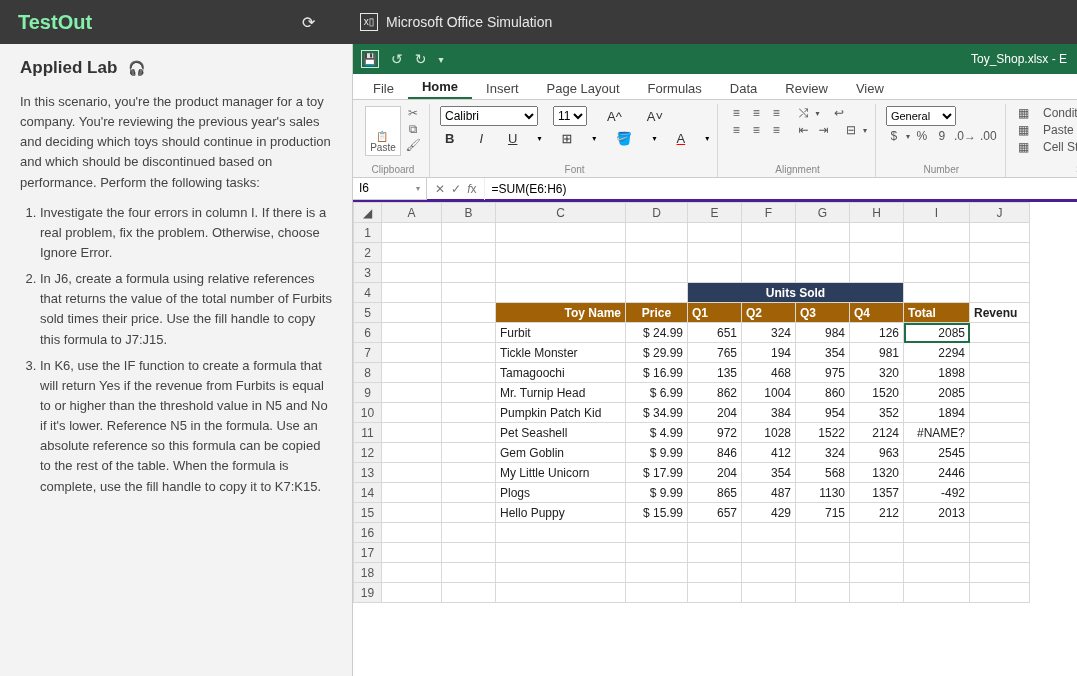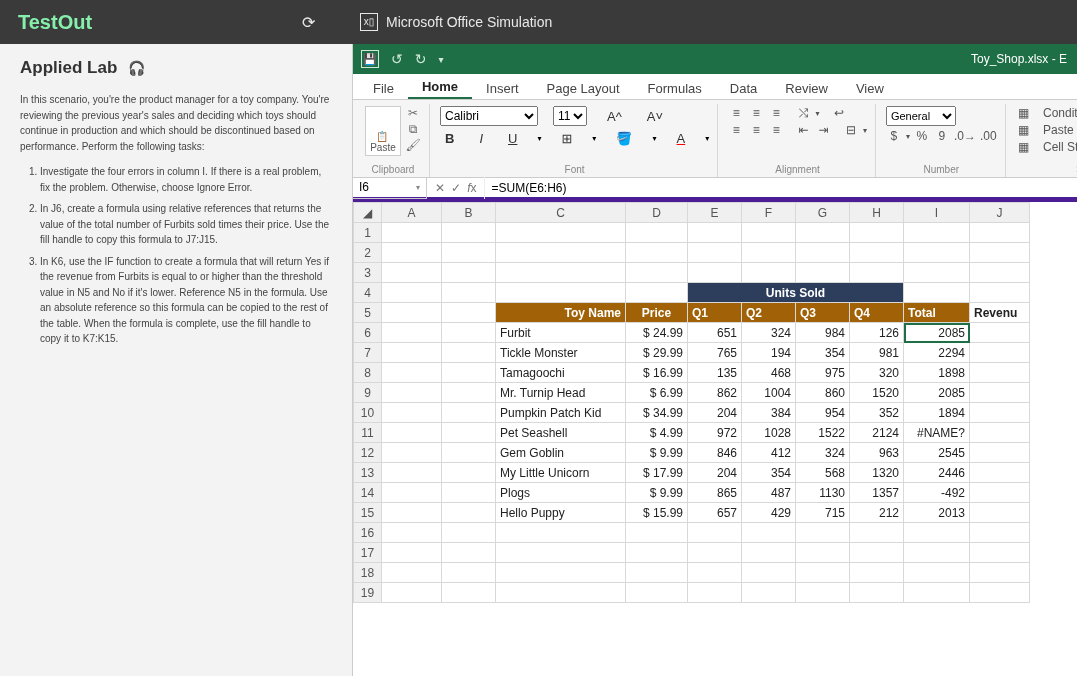--- a/index.html
+++ b/index.html
@@ -9,21 +9,21 @@
 .brand { font-size: 20px; font-weight: bold; color: #86efac; margin-right: 210px; }
 .refresh-icon { color: #e8e8e8; font-size: 16px; }
 .sim-label { position: absolute; left: 360px; display: flex; align-items: center; gap: 8px; color: #e8e8e8; font-size: 14px; }
 .sim-icon { display:inline-block; width:18px; height:18px; border:1px solid #e8e8e8; color:#e8e8e8; font-size:10px; text-align:center; line-height:16px;}
 
 .main { display: flex; height: calc(676px - 44px); }
 
 .sidebar { width: 353px; background: #f3f3f3; padding: 14px 18px 10px 20px; border-right: 1px solid #ccc; }
 .sidebar h2 { font-size: 17px; font-weight: 600; color: #333; margin-bottom: 14px; }
 .sidebar h2 .hp { font-size: 14px; margin-left: 6px; color:#666;}
-.sidebar p, .sidebar li { font-size: 10px; color: #444; line-height: 1.55; }
+.sidebar p, .sidebar li { font-size: 13px; color: #444; line-height: 1.55; }
 .sidebar ol { margin: 10px 0 0 20px; }
 .sidebar ol li { margin-bottom: 6px; }
 
 .excel { flex: 1; background: #fff; display: flex; flex-direction: column; overflow:hidden;}
 .titlebar { background: #1e6f46; color: #fff; height: 30px; display: flex; align-items: center; padding: 0 8px; position:relative;}
 .titlebar .qat { display: flex; gap: 12px; align-items:center; font-size:14px; color:#d0e8da;}
 .titlebar .qat .save{ width:18px;height:18px; border:1px solid #d0e8da; display:flex;align-items:center;justify-content:center;font-size:11px;}
 .titlebar .fname { position:absolute; right:10px; font-size:12px; color:#fff;}
 
 .tabs { background:#fff; border-bottom:1px solid #ccc; display:flex; align-items:flex-end; height:26px; padding-left:6px; gap:0;}
@@ -41,21 +41,21 @@
 .fontgrp select.sz{ width:34px; height:20px; font-size:12px;}
 .fontgrp .btn{ padding:1px 4px; border:1px solid transparent; font-size:13px; color:#333;}
 .fontgrp .btn.b{ font-weight:bold;}
 .fontgrp .btn.i{ font-style:italic;}
 .fontgrp .btn.u{ text-decoration:underline;}
 .aligngrp .row, .numgrp .row, .stygrp .row { display:flex; gap:4px; align-items:center; font-size:12px; color:#555; margin-bottom:3px; white-space:nowrap;}
 .numgrp select{ width:70px; height:20px; font-size:11px;}
 .stygrp { border-right:none;}
 .ic{ display:inline-block; min-width:16px; text-align:center;}
 
-.fxbar { height:24px; border-bottom:5px solid #4c1d95; display:flex; align-items:center; background:#fff;}
+.fxbar { height:24px; border-bottom:3px solid #4c1d95; display:flex; align-items:center; background:#fff;}
 .namebox{ width:74px; height:22px; border:1px solid #ccc; border-left:none; border-top:none; padding:0 6px; font-size:12px; display:flex; align-items:center; justify-content:space-between;}
 .namebox .dd{ font-size:8px; color:#888;}
 .fxbtns{ display:flex; gap:6px; padding:0 8px; color:#777; font-size:12px; align-items:center;}
 .fxinput{ flex:1; padding:0 6px; font-size:12px; height:22px; border:none; border-left:1px solid #eee; display:flex;align-items:center;}
 
 .gridwrap{ flex:1; overflow:auto; background:#fff;}
 table.grid{ border-collapse:collapse; font-size:12px; color:#222;}
 table.grid th, table.grid td{ border:1px solid #d8d8d8; height:20px; padding:0 4px; text-align:right; white-space:nowrap;}
 table.grid th{ background:#f0f0f0; font-weight:normal; color:#555; text-align:center;}
 table.grid th.rowh{ width:28px; text-align:center; background:#f0f0f0;}

